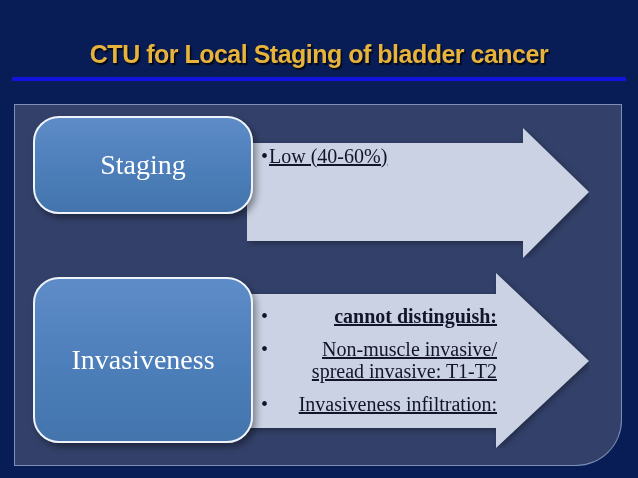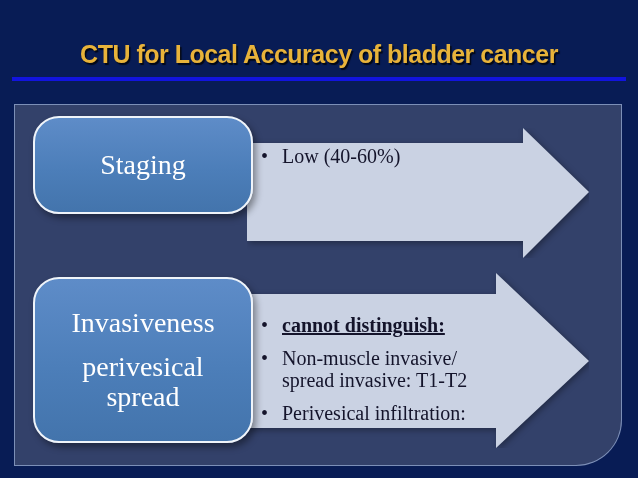--- a/index.html
+++ b/index.html
@@ -35,23 +35,23 @@
   .arrow2 { left:232px; top:168px; width:342px; height:175px; }
   .arrow-shadow { filter:drop-shadow(2px 2px 3px rgba(0,0,0,0.35)); }
   
   .arrow-text {
     position:absolute; z-index:2;
     color:#14142B;
     font-family:"Liberation Serif","DejaVu Serif",serif;
     font-size:20px; line-height:22px;
   }
   .at1 { left:244px; top:40px;  width:252px; }
-  .at2 { left:244px; top:209px; width:238px; }
+  .at2 { left:244px; top:200px; width:238px;text-align:right; }
   .arrow-text ul { margin:0; padding:0; list-style:none; }
-  .arrow-text li { position:relative; padding-left:23px; }
+  .arrow-text li { position:relative; padding-left:10px;text-decoration:underline; }
   .arrow-text li + li { margin-top:11px; }
   .arrow-text li::before { content:"\2022"; position:absolute; left:2px; top:0; }
   .line { display:block; }
   .emph .line { font-weight:bold; text-decoration:underline; }
   
   .rbox {
     position:absolute; z-index:3; left:18px; width:220px;
     box-sizing:border-box;
     background:linear-gradient(180deg,#5E8CC8 0%,#4C7EB9 55%,#4374AC 100%);
     border:2.5px solid #EFF4FA;
@@ -67,21 +67,21 @@
   .rbox2 { top:172px; height:166px; }
   .rpar { margin:0; }
   .rpar + .rpar { margin-top:14px; }
   .rline { display:block; }
 </style>
 </head>
 <body>
 
 <div class="slide">
 
-  <div class="title">CTU for Local Accuracy of bladder cancer</div>
+  <div class="title">CTU for Local Staging of bladder cancer</div>
   <div class="title-rule"></div>
 
   <div class="panel">
 
     <svg class="arrow arrow1" viewBox="0 0 342 130" preserveAspectRatio="none">
       <polygon class="arrow-shadow" points="0,15 276,15 276,0 342,64 276,130 276,113 0,113"></polygon>
     </svg>
 
     <div class="arrow-text at1">
       <ul>
@@ -104,29 +104,25 @@
     <div class="arrow-text at2">
       <ul>
         <li class="emph">
           <span class="line">cannot distinguish:</span>
         </li>
         <li>
           <span class="line">Non-muscle invasive/</span>
           <span class="line">spread invasive: T1-T2</span>
         </li>
         <li>
-          <span class="line">Perivesical infiltration:</span>
+          <span class="line">Invasiveness infiltration:</span>
         </li>
       </ul>
     </div>
 
     <div class="rbox rbox2">
       <p class="rpar">
         <span class="rline">Invasiveness</span>
       </p>
-      <p class="rpar">
-        <span class="rline">perivesical</span>
-        <span class="rline">spread</span>
-      </p>
     </div>
 
   </div>
 </div>
 
 </body></html>

